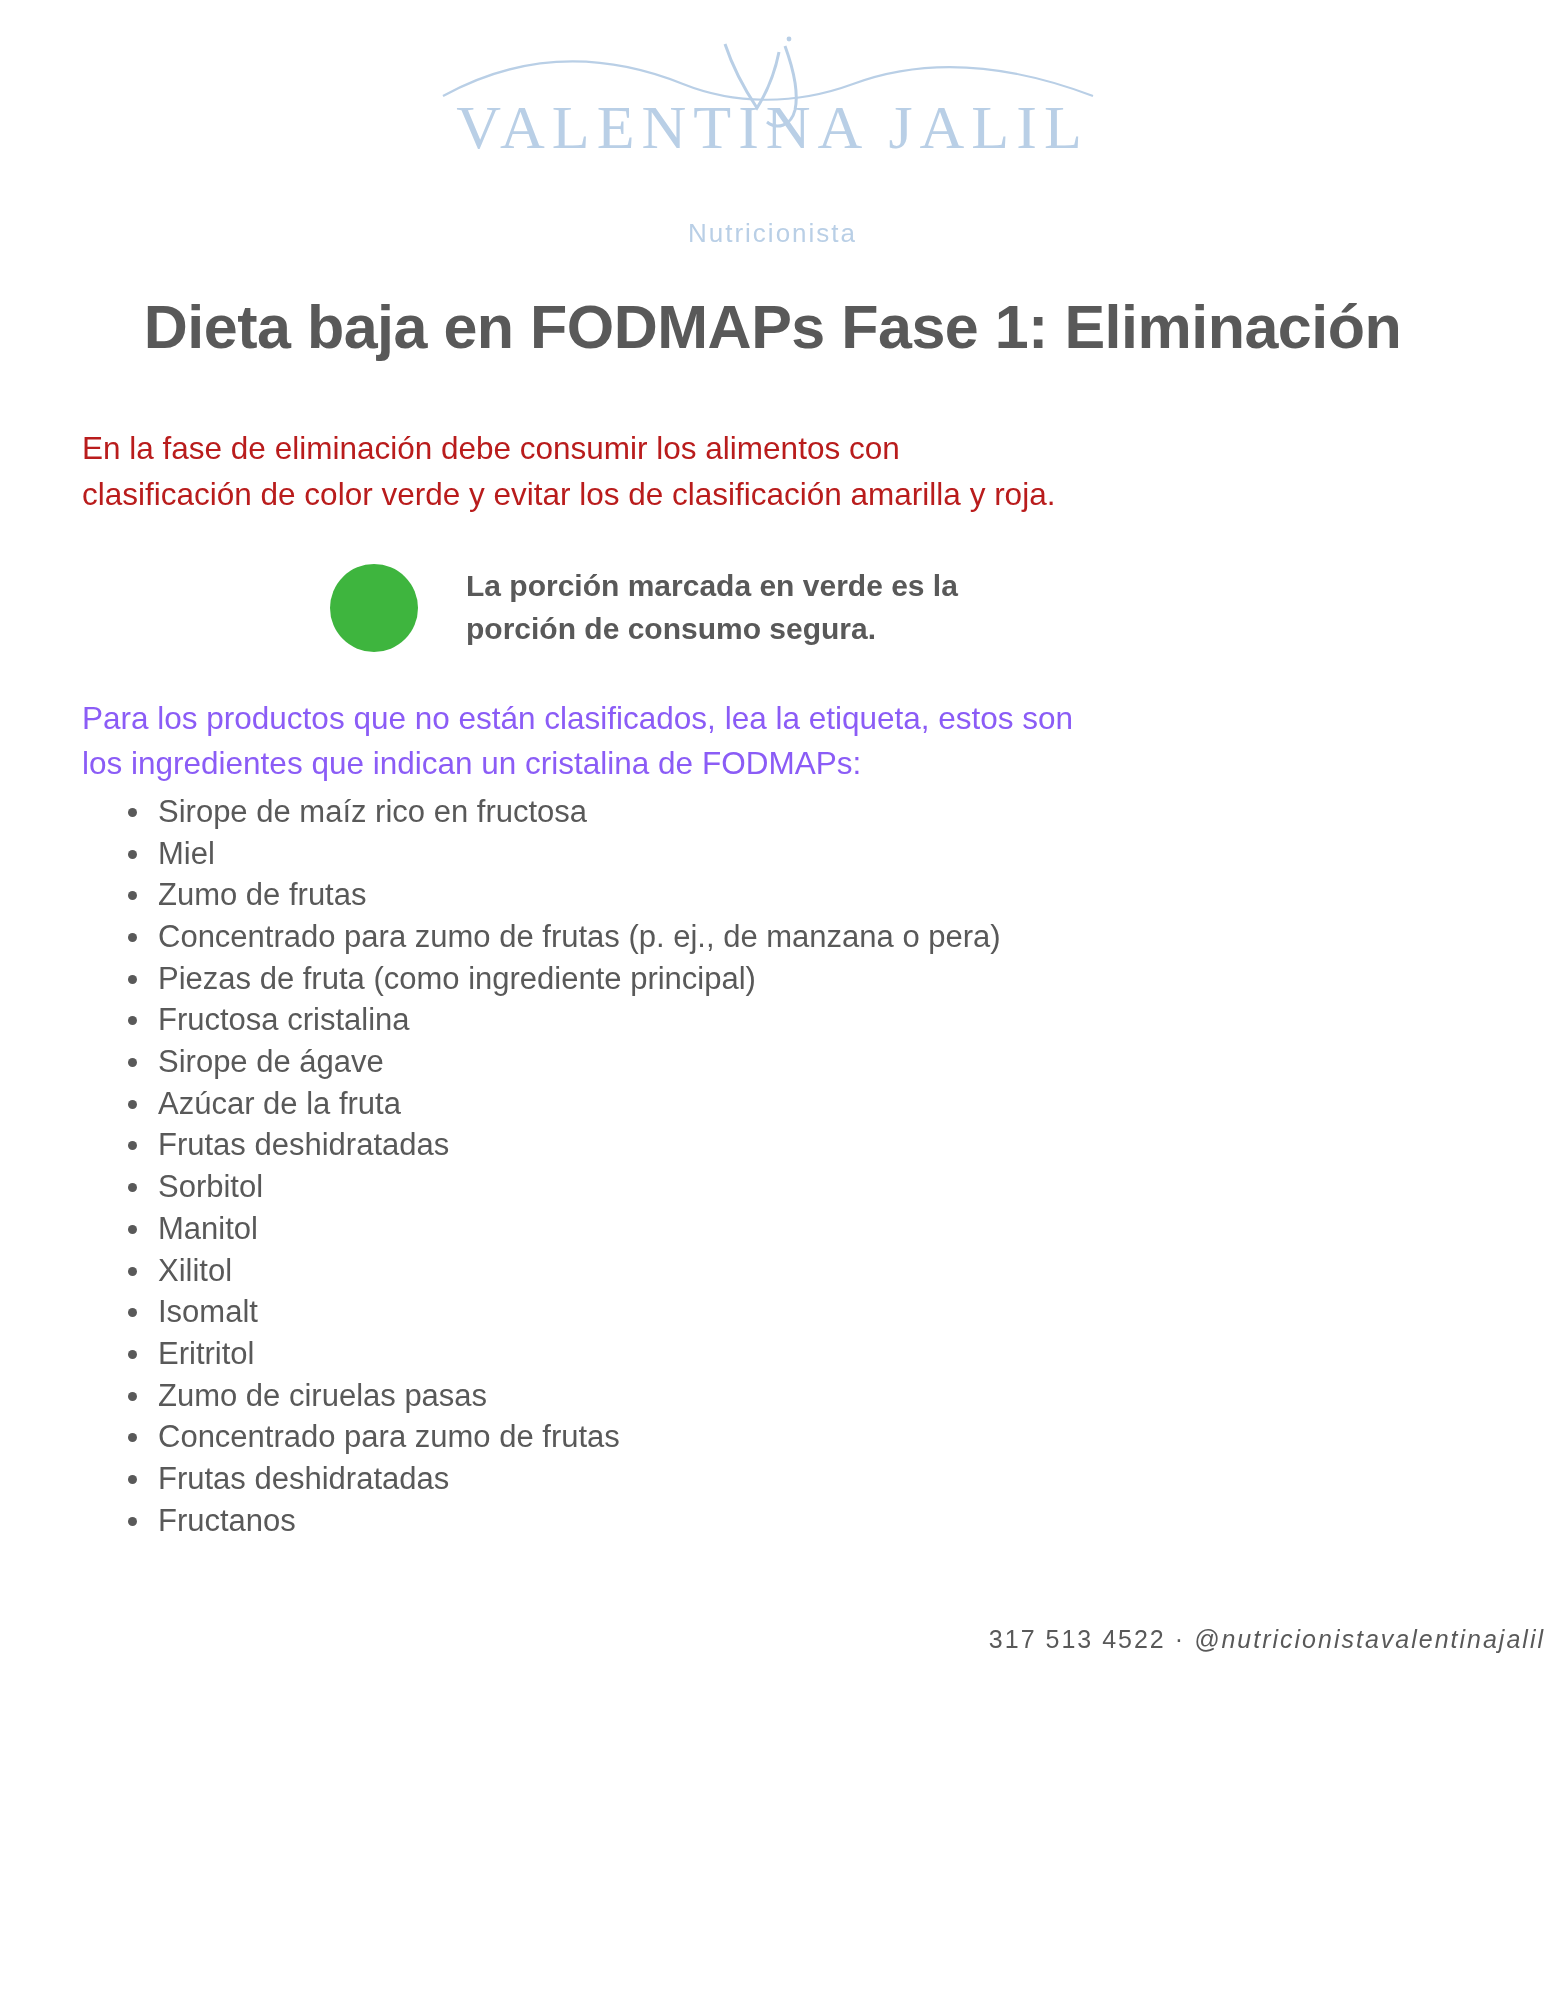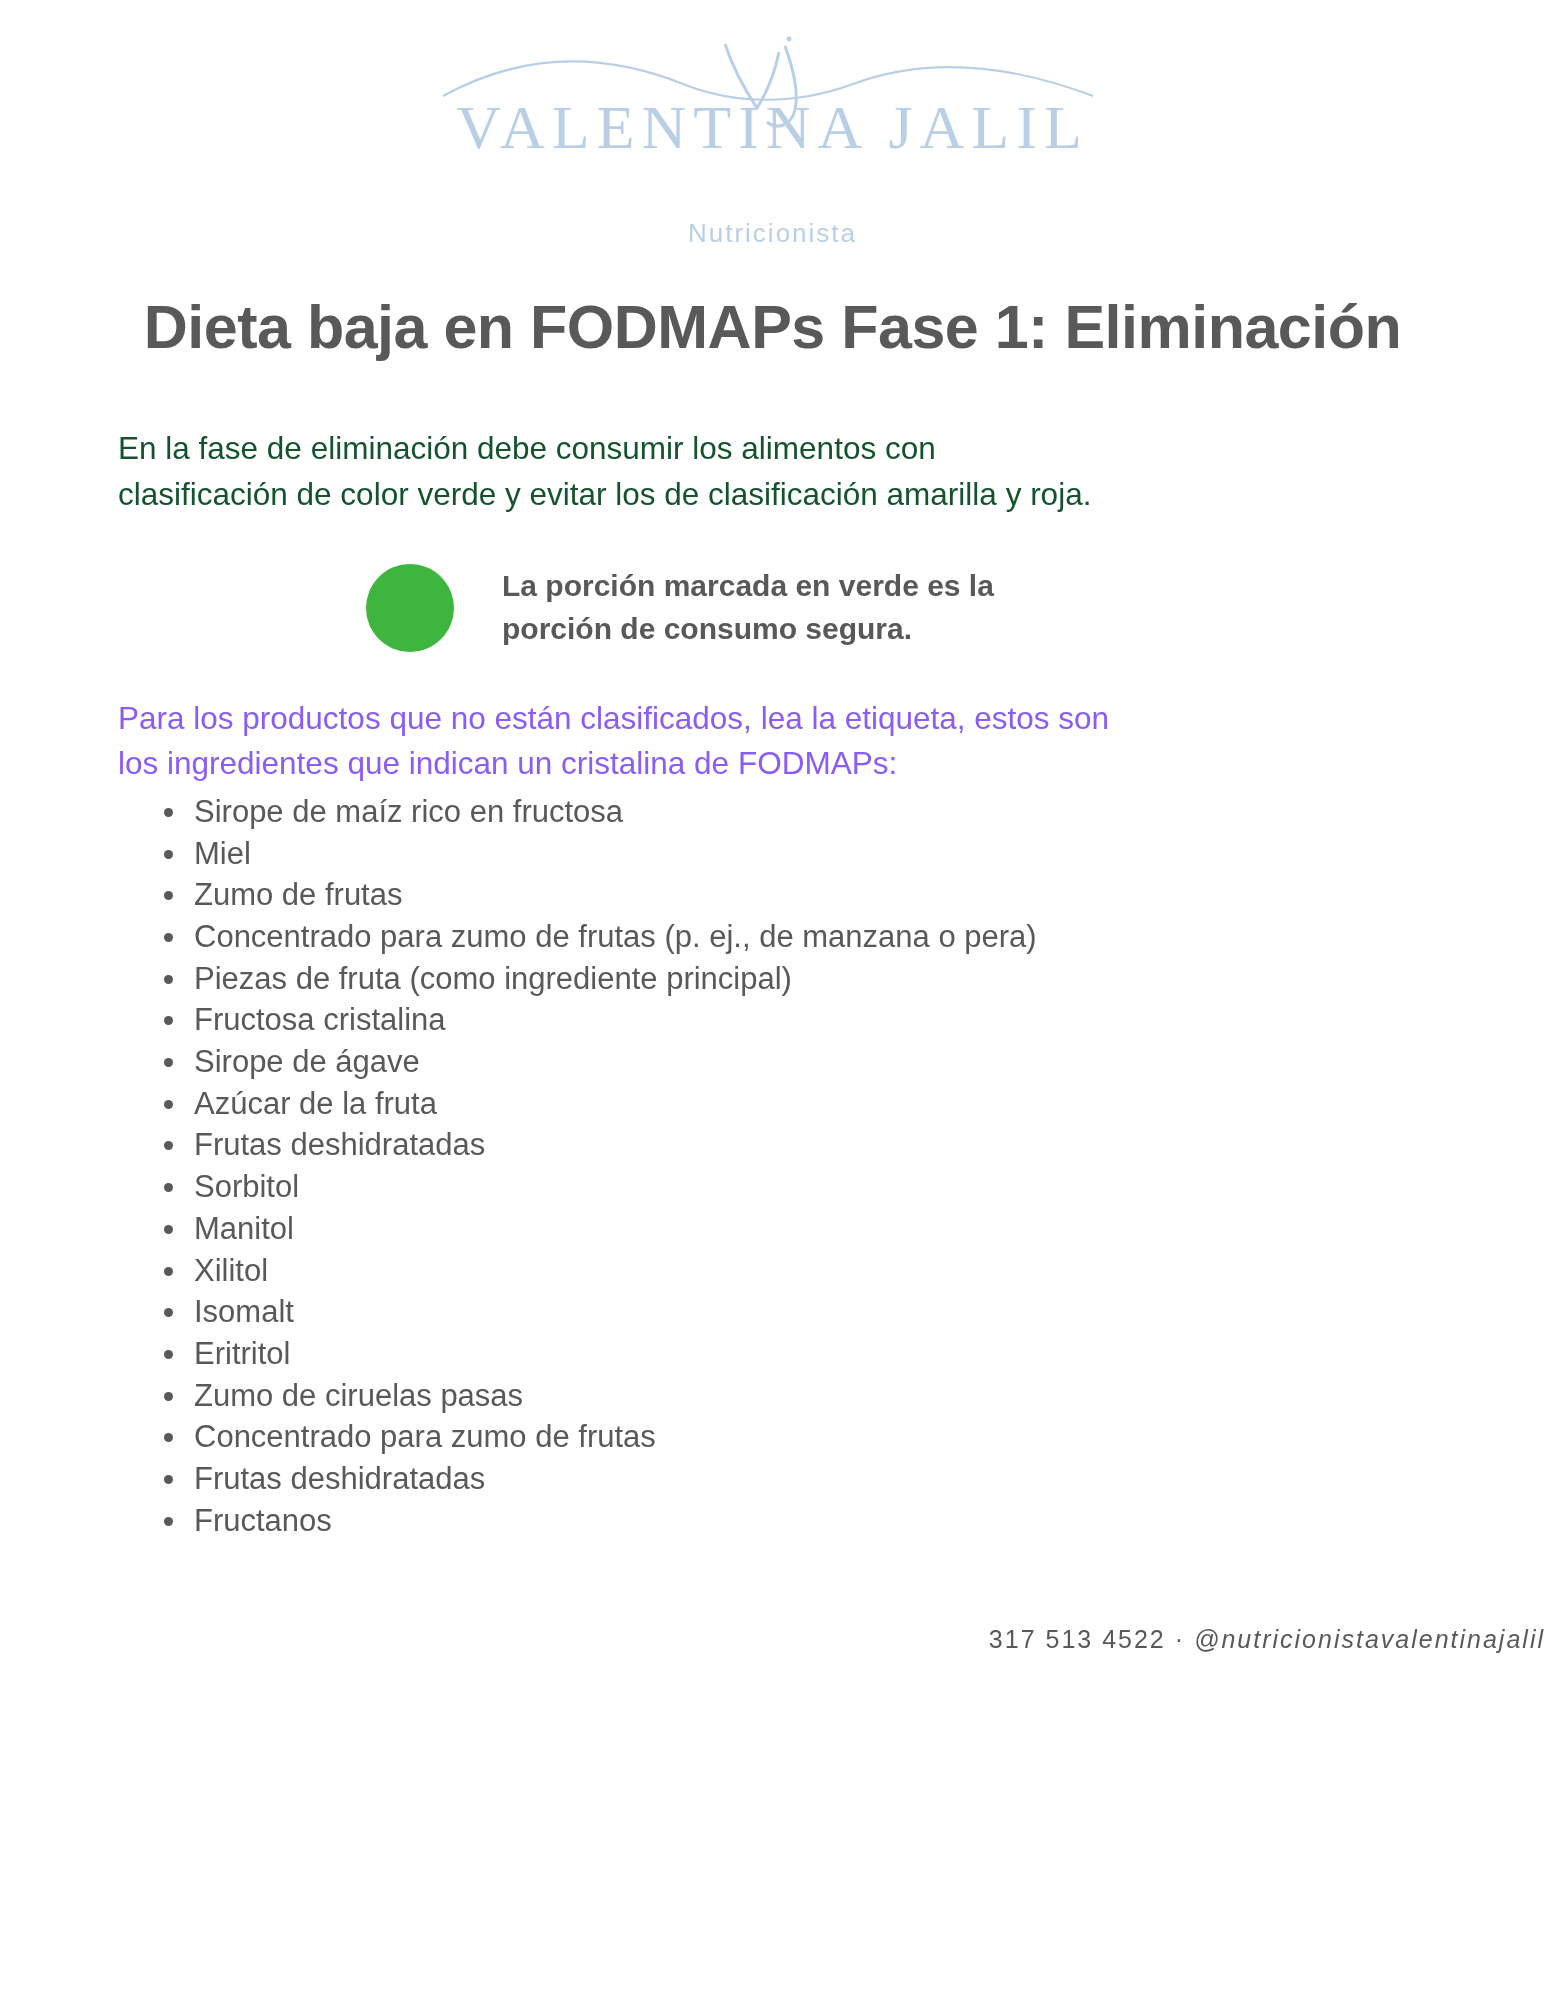--- a/index.html
+++ b/index.html
@@ -13,21 +13,21 @@
     font-family: "Liberation Sans", sans-serif;
     color: #4a4a4a;
     position: relative;
     overflow: hidden;
   }
 
   .page {
     width: 1545px;
     height: 1680px;
     box-sizing: border-box;
-    padding: 0 118px;
+    padding: 0 82px;
     position: relative;
   }
 
   
   .logo-block {
     padding-top: 34px;
     display: flex;
     flex-direction: column;
     align-items: center;
   }
@@ -60,21 +60,21 @@
     color: #595959;
     text-align: center;
     line-height: 1.22;
     letter-spacing: -0.5px;
   }
 
   
   .intro {
     font-size: 31.5px;
     line-height: 1.45;
-    color: #14532d;
+    color: #b91c1c;
     text-align: justify;
     margin-top: 62px;
   }
   .intro .line2 {
     text-align: left;
   }
 
   
   .callout {
     display: flex;

